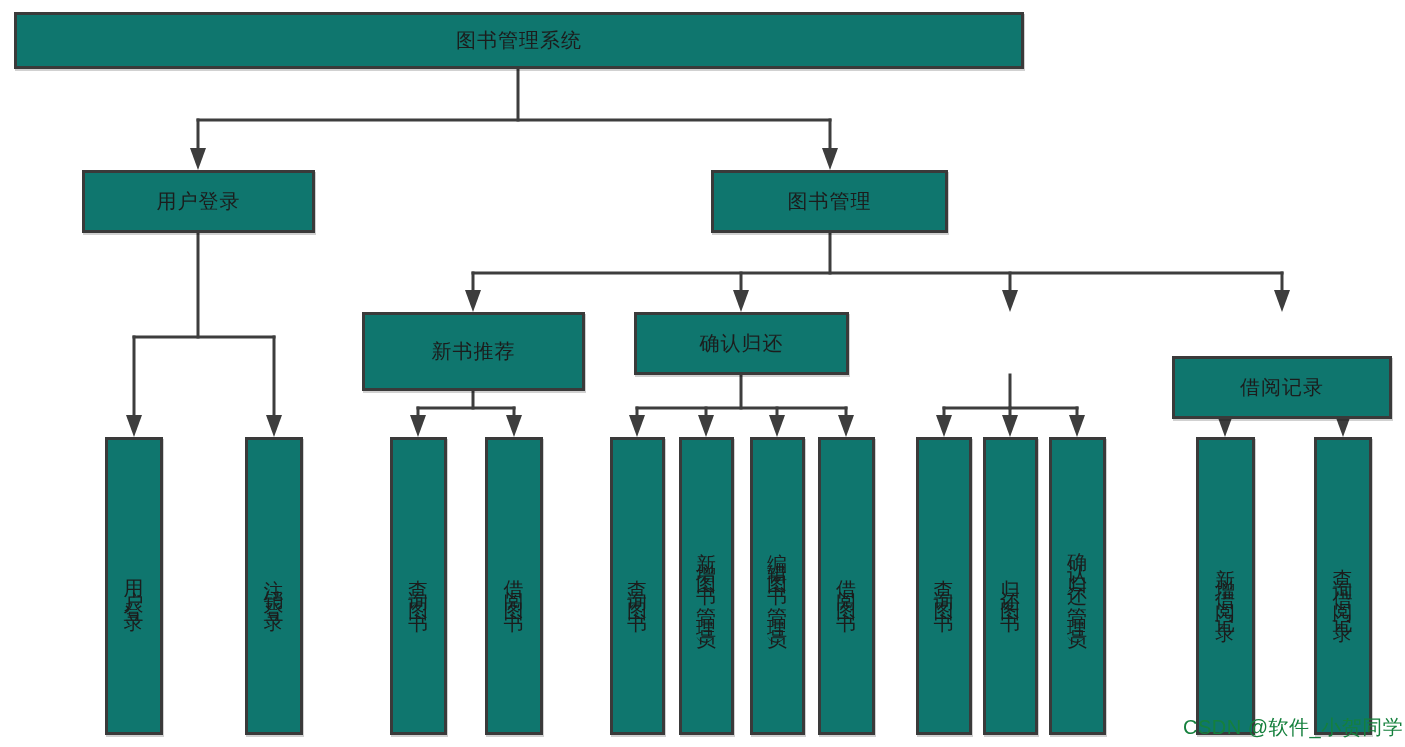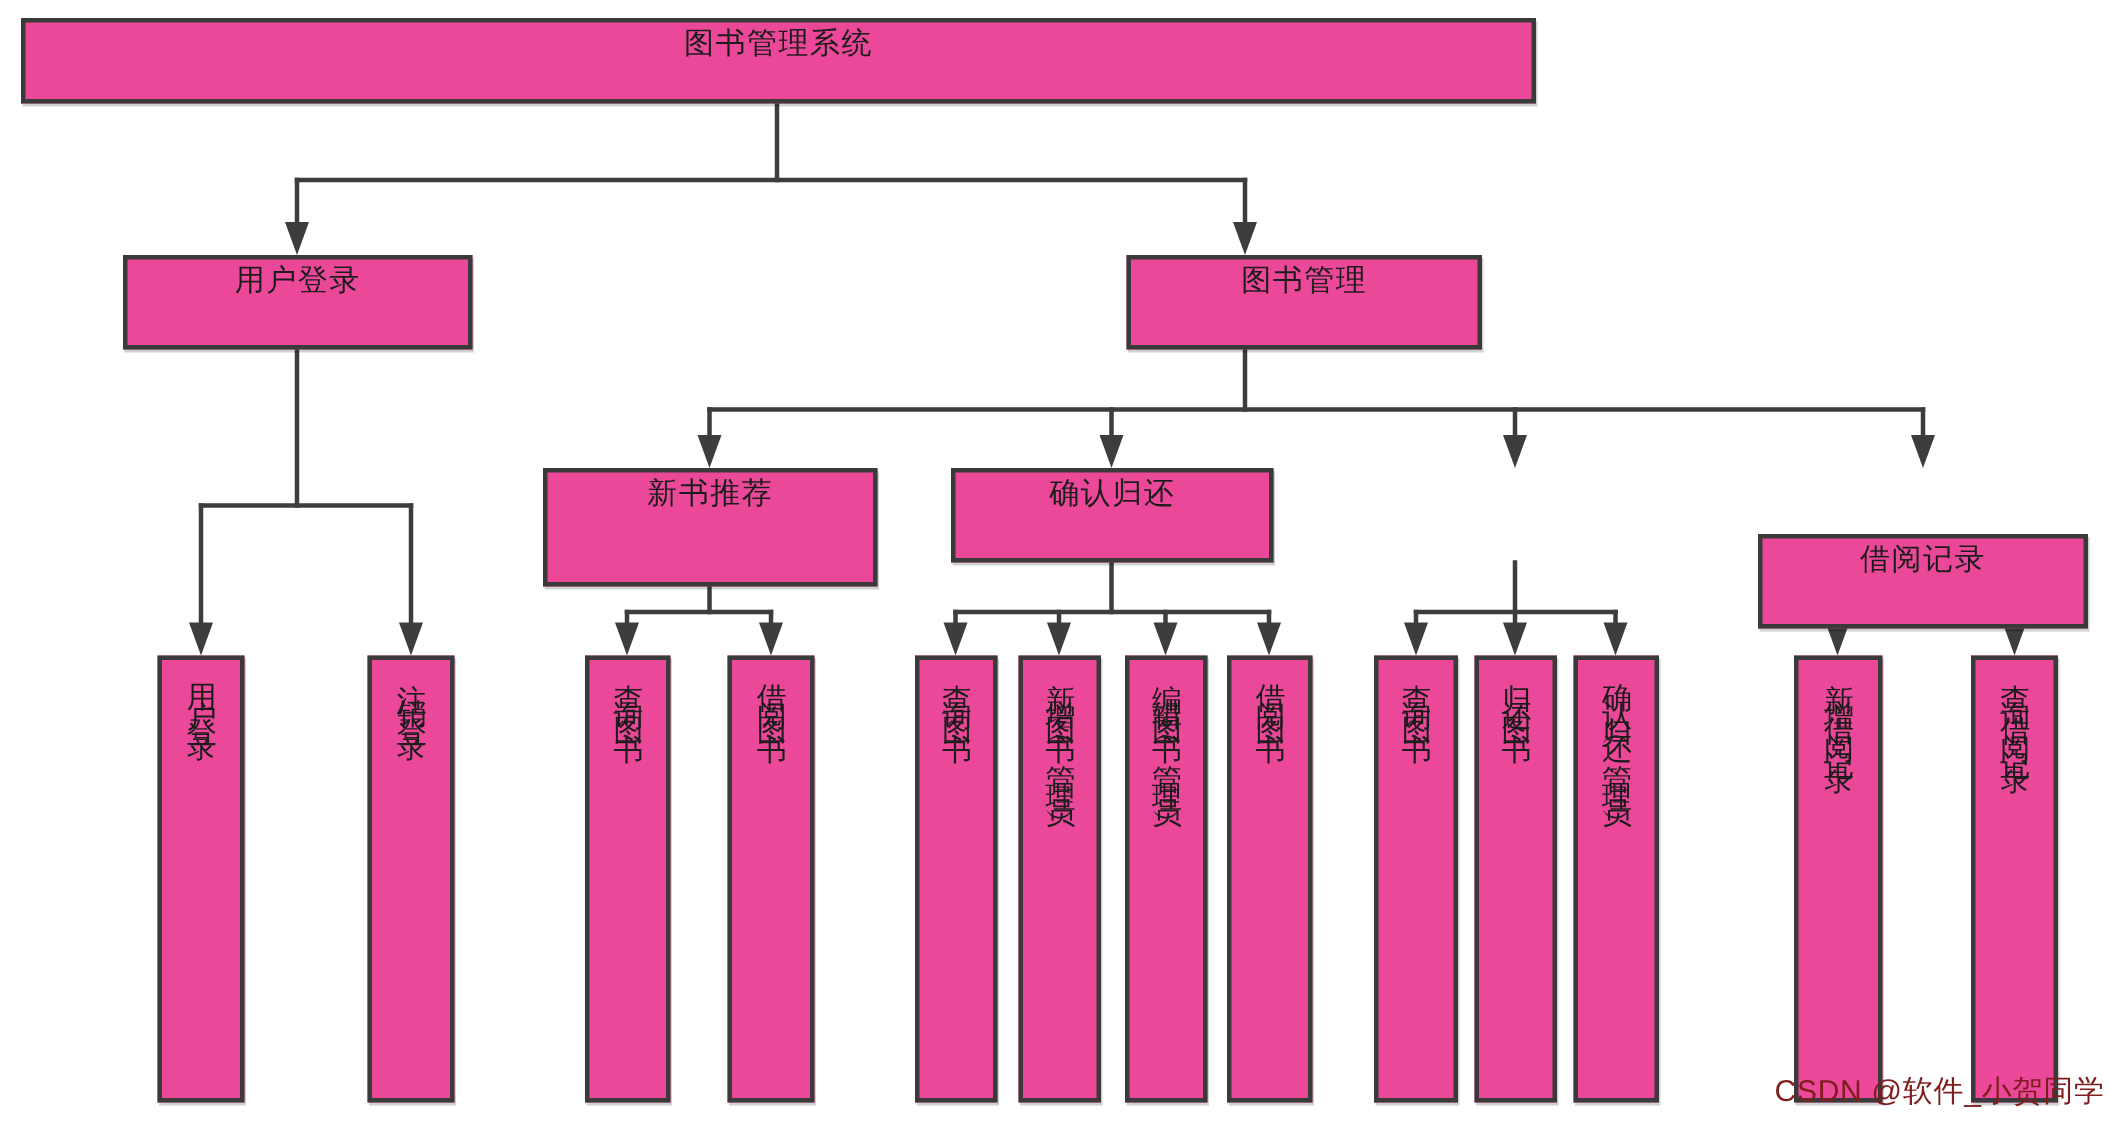--- a/index.html
+++ b/index.html
@@ -7,41 +7,41 @@
     position:relative;
     width:1405px;height:747px;
     background:#ffffff;
     font-family:"Liberation Sans","DejaVu Sans",sans-serif;
     overflow:hidden;
   }
   .wires{position:absolute;left:0;top:0;z-index:1;}
   .node{
     position:absolute;
     box-sizing:border-box;
-    background:#ec4899;
+    background:#0f766e;
     border:3px solid #3a3a3a;
     box-shadow:1px 2px 0 rgba(0,0,0,0.18);
-    display:flex;align-items:flex-start;justify-content:center;
+    display:flex;align-items:center;justify-content:center;
     color:#1c1c1c;
     font-size:20px;
     letter-spacing:1px;
     z-index:2;
   }
   .leaf{top:437px;height:298px;}
   .leaf .vtext{
     writing-mode:vertical-rl;
     text-orientation:mixed;
     letter-spacing:11px;
     line-height:1;
     white-space:nowrap;
   }
   
   .n-root   {left:14px;  top:12px;  width:1010px;height:57px;}
   .n-user   {left:82px;  top:170px; width:233px; height:63px;}
-  .n-mgmt   {left:711px; top:170px; width:237px; height:63px;margin-left:40px;}
+  .n-mgmt   {left:711px; top:170px; width:237px; height:63px;}
   .n-newrec {left:362px; top:312px; width:223px; height:79px;}
   .n-borrow {left:634px; top:312px; width:215px; height:63px;}
   .n-current{left:903px; top:312px; width:214px; height:63px;}
   .n-record {left:1172px;top:312px; width:220px; height:63px;margin-top:44px;}
   
   .l1 {left:105px; width:58px;}
   .l2 {left:245px; width:58px;}
   .l3 {left:390px; width:57px;}
   .l4 {left:485px; width:58px;}
   .l5 {left:610px; width:55px;}
@@ -50,21 +50,21 @@
   .l8 {left:818px; width:57px;}
   .l9 {left:916px; width:56px;}
   .l10{left:983px; width:55px;}
   .l11{left:1049px;width:57px;}
   .l12{left:1196px;width:59px;}
   .l13{left:1314px;width:58px;}
   .watermark{
     position:absolute;
     left:1183px;top:714px;
     z-index:3;
-    color:#7f1d1d;
+    color:#15803d;
     font-size:20px;
     letter-spacing:0.5px;
     white-space:nowrap;
   }
 </style>
 </head>
 <body>
 
 <div class="stage">
 

